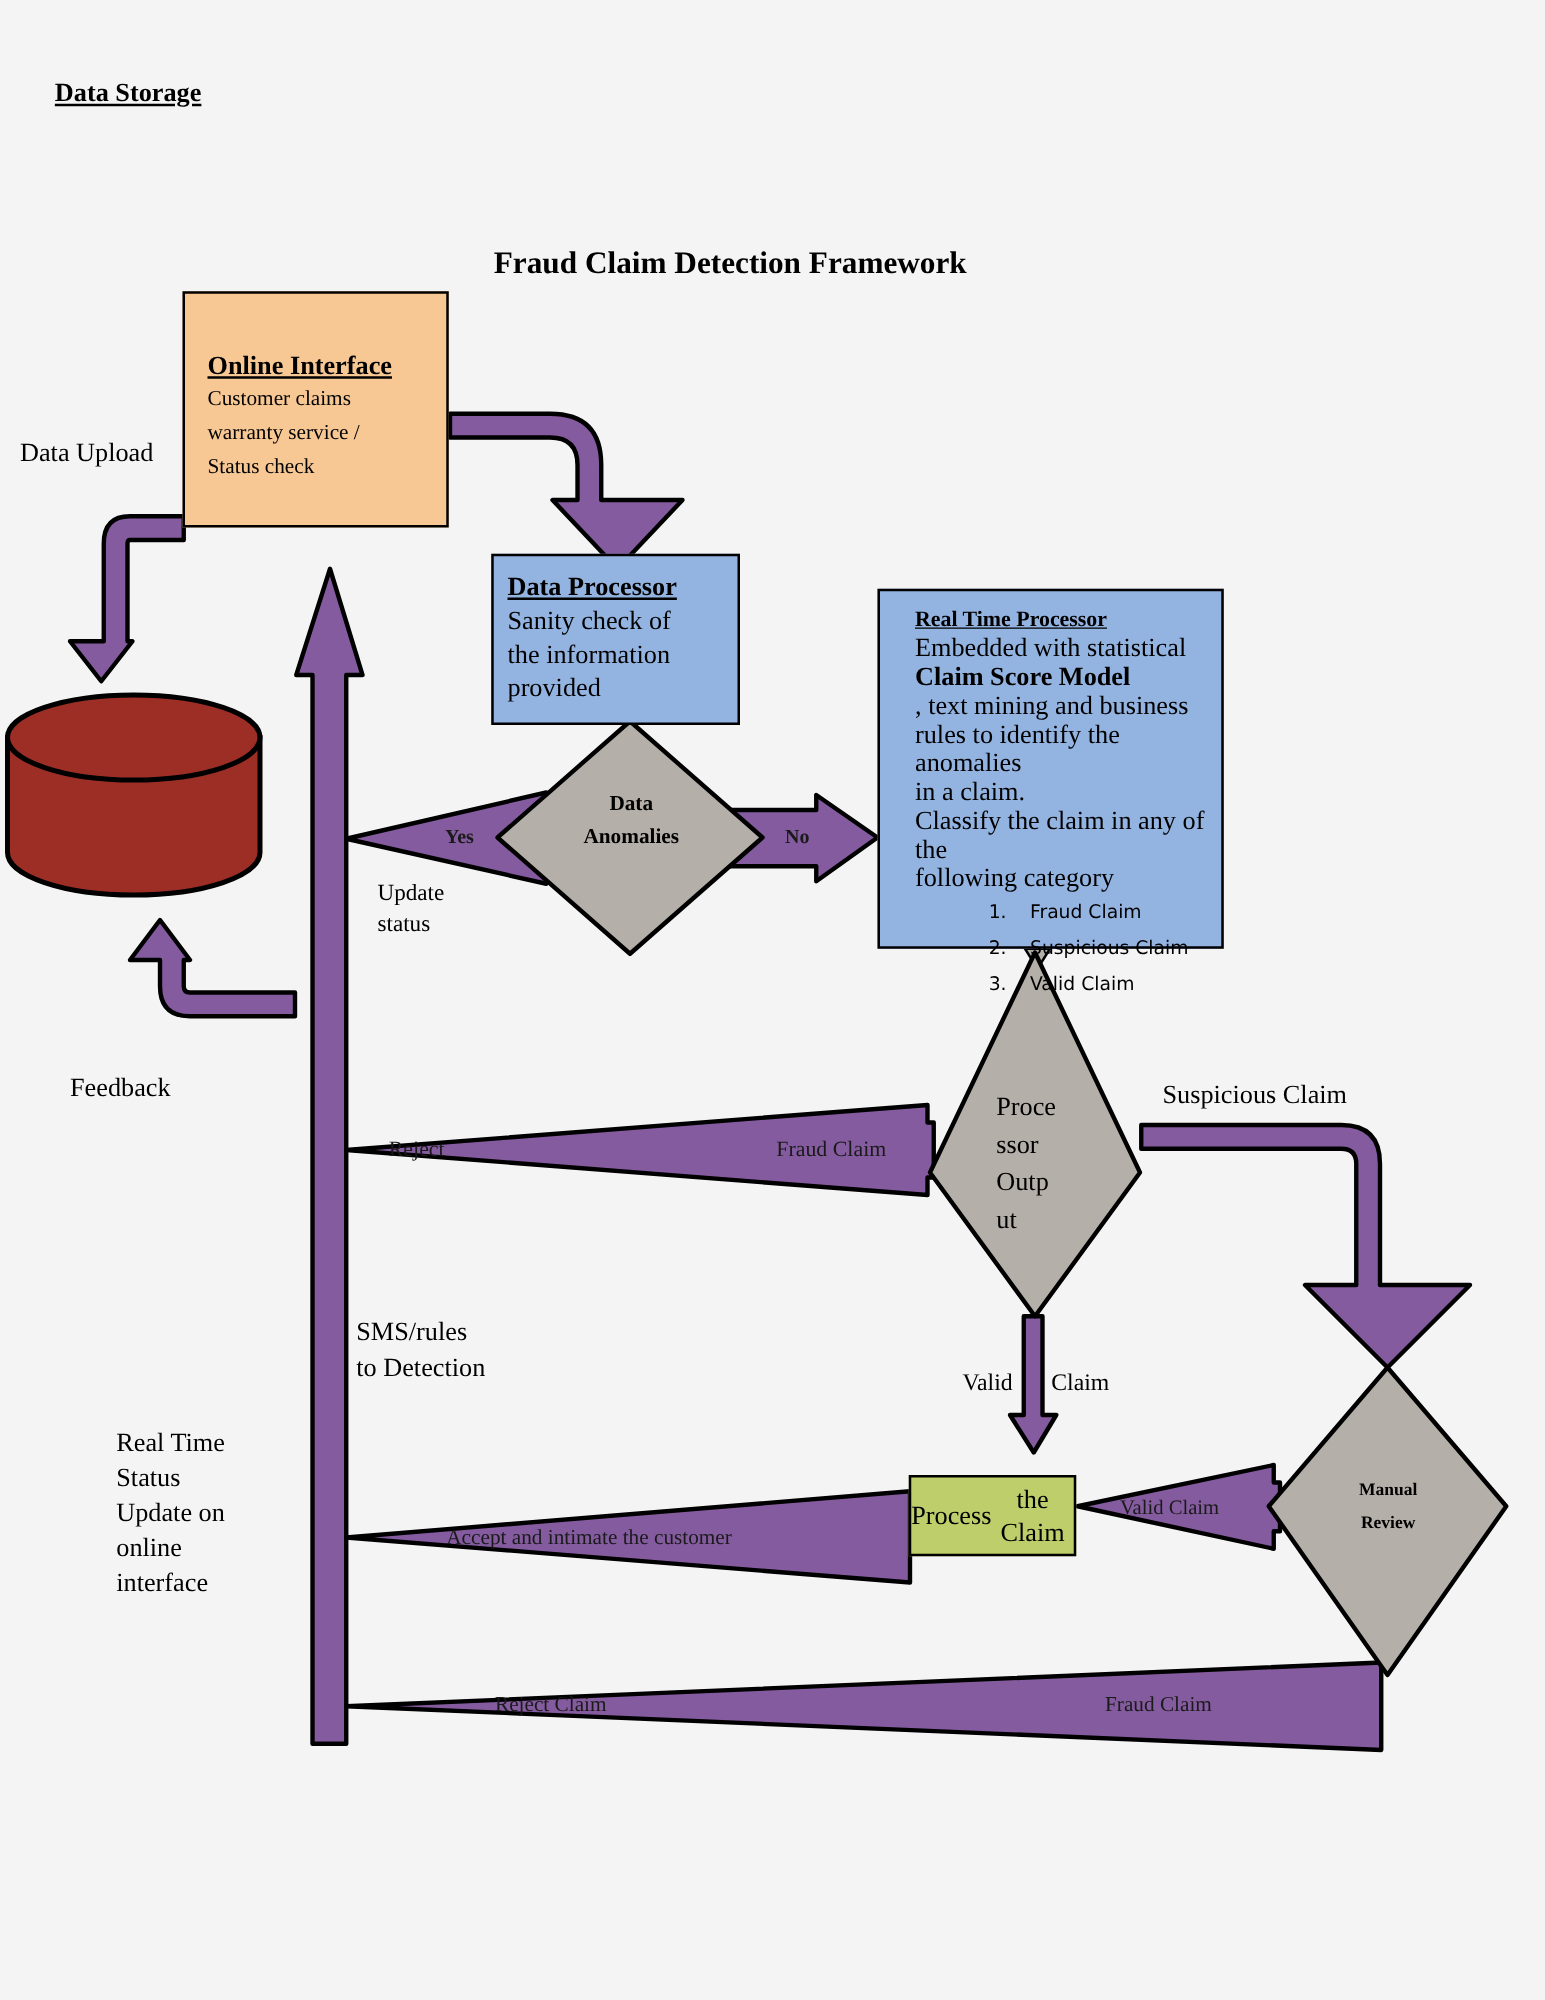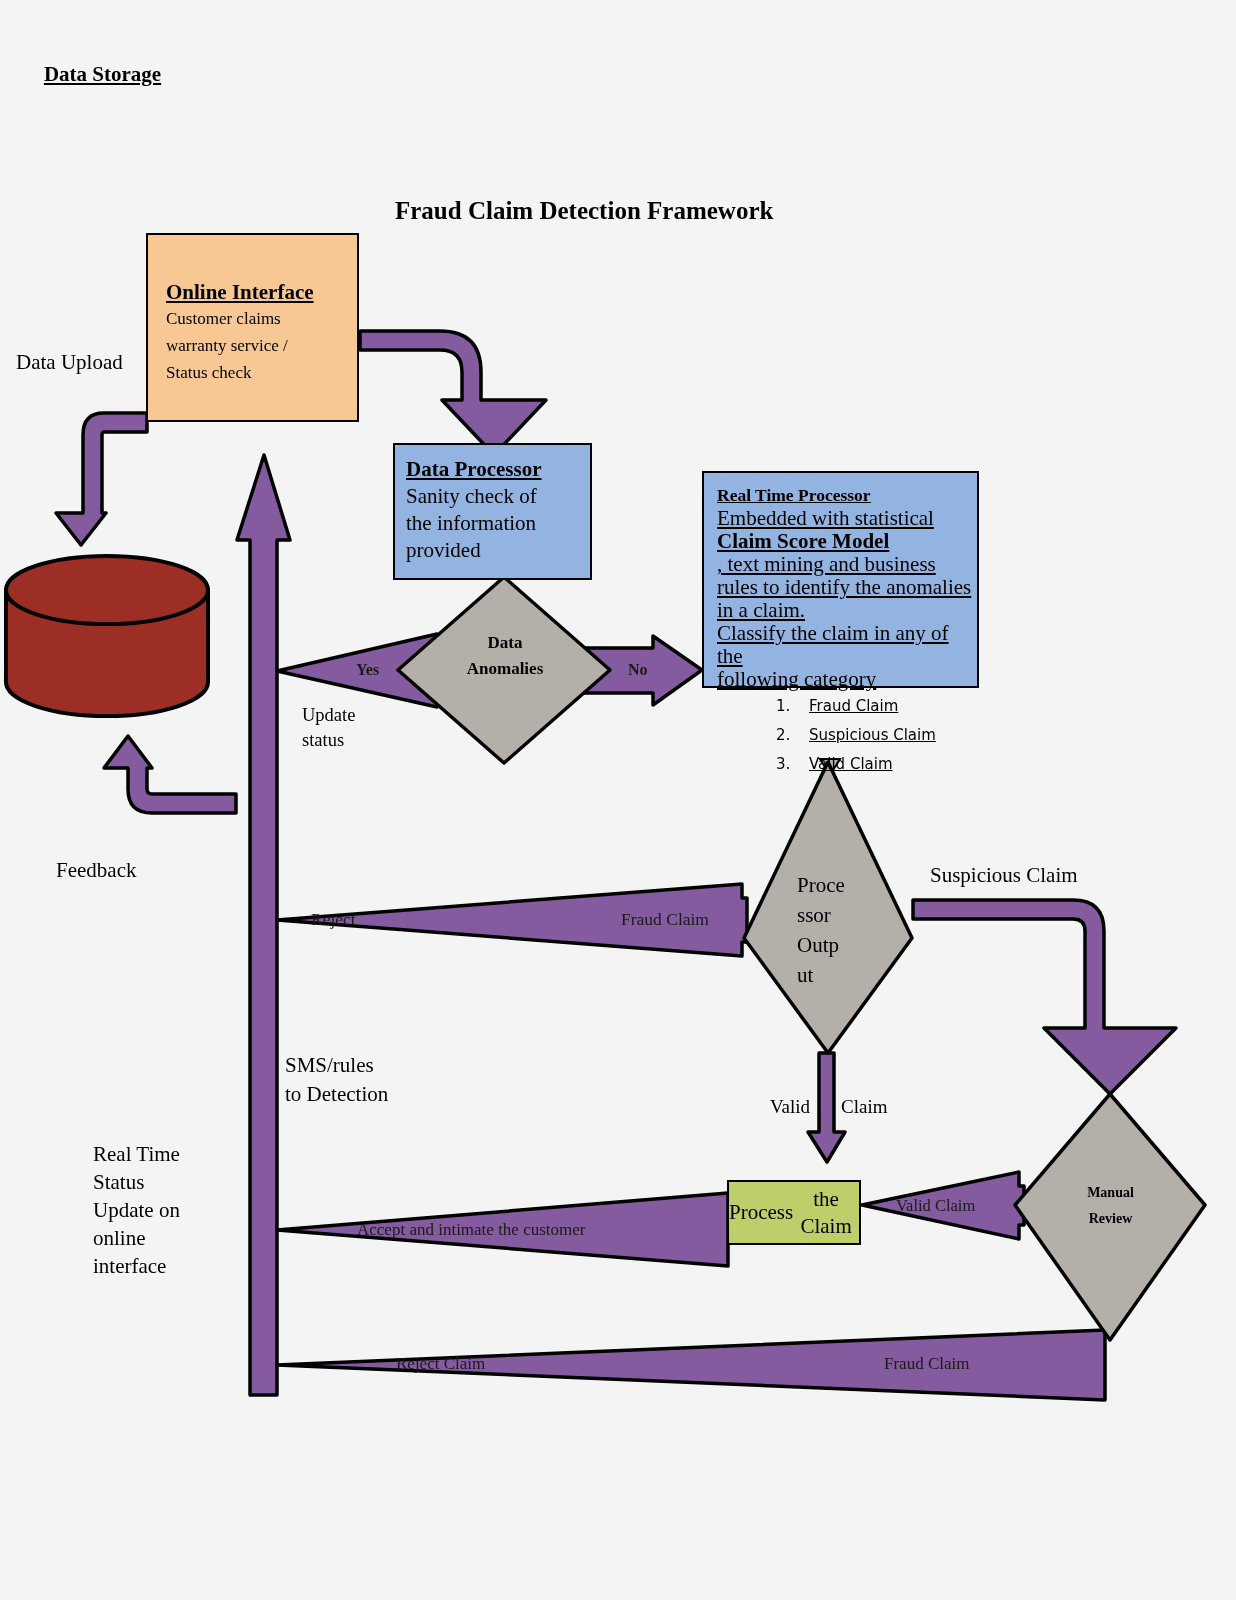--- a/index.html
+++ b/index.html
@@ -37,24 +37,23 @@
   .box-dp{
     left:393px;top:443px;width:199px;height:137px;
     background:#93B3E0;border:2px solid #000;
     padding:11px 0 0 11px;
   }
   .box-dp .hd{font-size:21px;font-weight:bold;text-decoration:underline;line-height:27px;}
   .box-dp .bd{font-size:21px;line-height:27px;}
 
   
   .box-rtp{
-    left:702px;top:471px;width:277px;height:217px;
+    left:702px;top:471px;width:277px;height:288px;
     background:#93B3E0;border:2px solid #000;
-    padding:11px 0 0 13px;
-    text-decoration:underline;
+    padding:11px 0 0 28px;
   }
   .box-rtp .hd{font-size:17.5px;font-weight:bold;text-decoration:underline;line-height:23px;}
   .box-rtp .bd{font-size:21px;line-height:23px;}
   .box-rtp ol{margin:1px 0 0 0;padding-left:78px;font-family:"DejaVu Sans",sans-serif;font-size:15px;line-height:29px;}
   .box-rtp ol li{padding-left:14px;}
 
   
   .box-pc{
     left:727px;top:1180px;width:134px;height:65px;
     background:#BDCE6A;border:2px solid #000;

